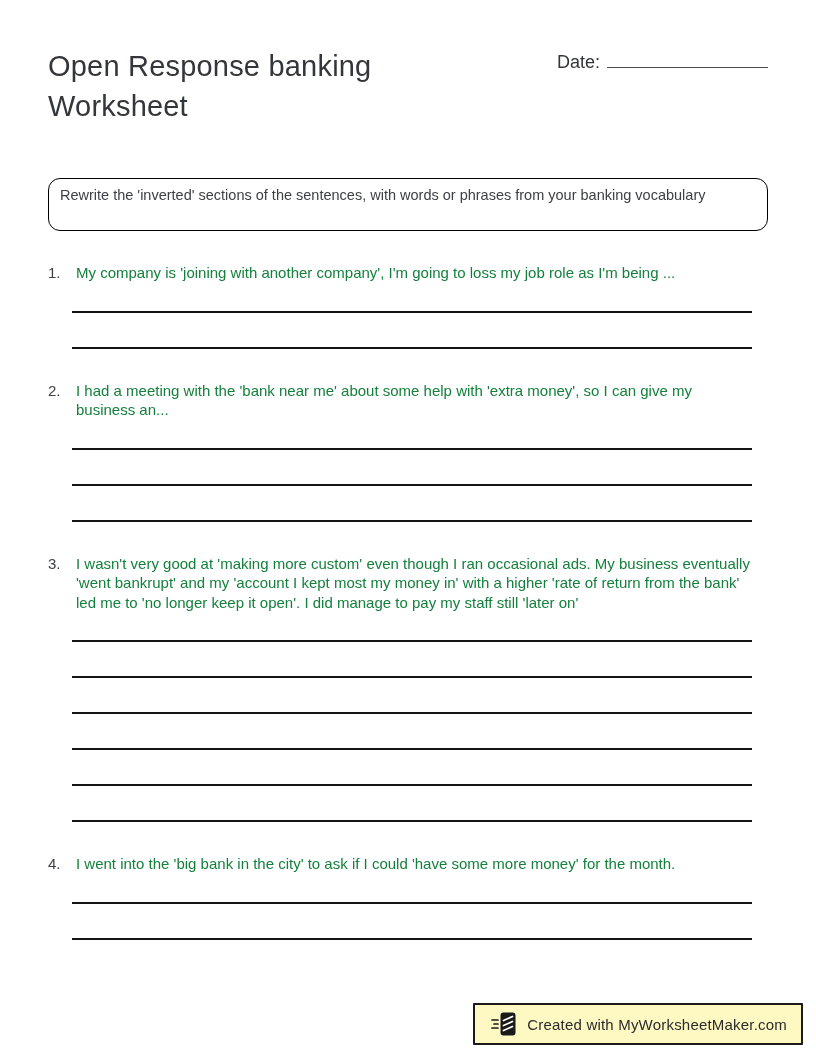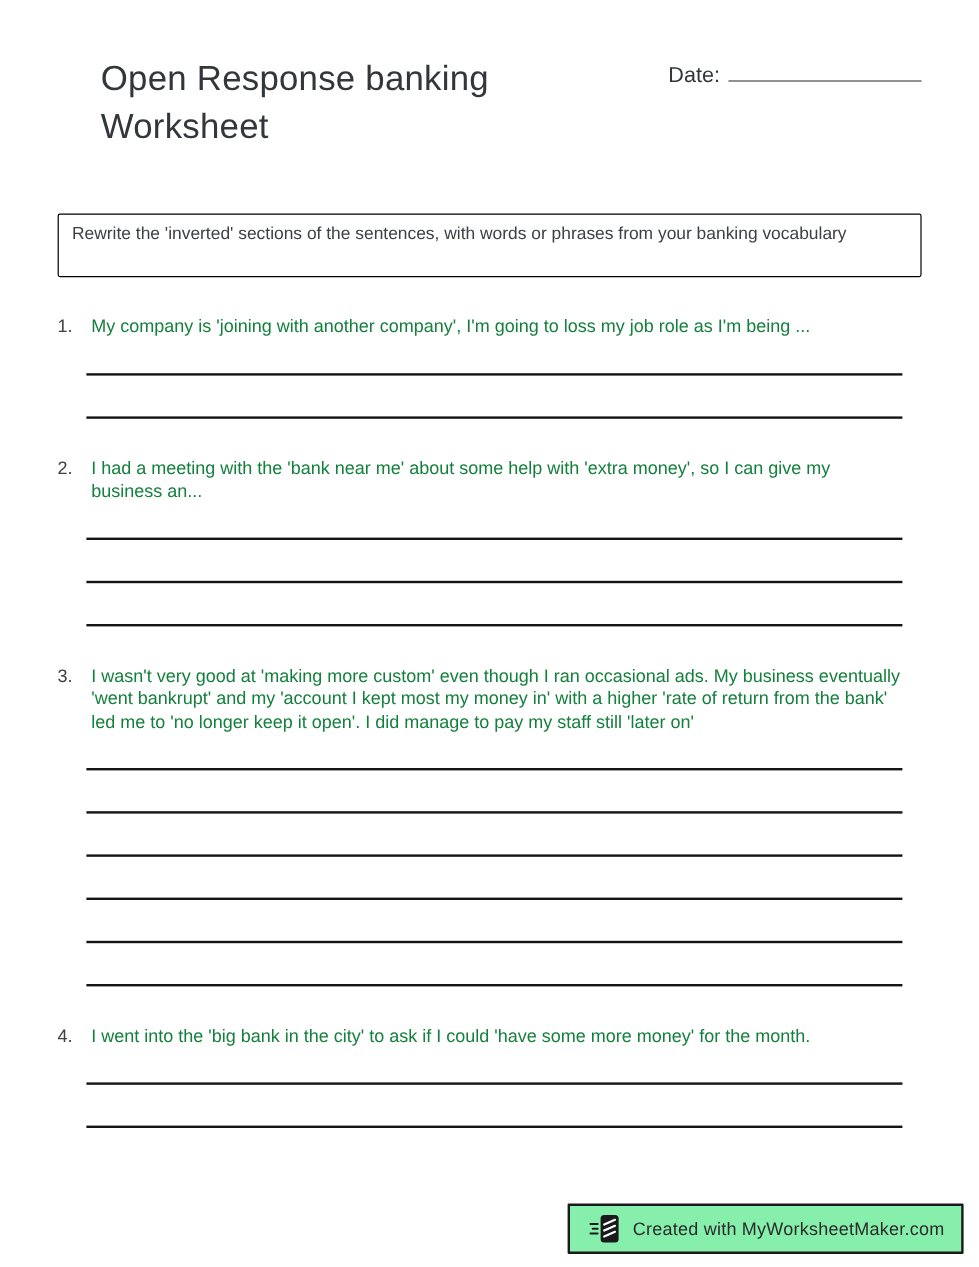--- a/index.html
+++ b/index.html
@@ -13,21 +13,20 @@
     width: 816px;
     height: 1056px;
     background: #ffffff;
     padding: 46px 48px 0 48px;
     overflow: hidden;
   }
   .header {
     display: flex;
     justify-content: space-between;
     align-items: flex-start;
-    margin-left: 36px;
   }
   .title {
     font-size: 29px;
     font-weight: 400;
     line-height: 40px;
     color: #33373b;
     max-width: 430px;
     letter-spacing: 0.2px;
   }
   .date {
@@ -46,21 +45,21 @@
     width: 161px;
     border-bottom: 1.5px solid #4a4a4a;
     height: 16px;
     margin-left: 7px;
   }
   .instructions {
     margin-top: 52px;
     width: 720px;
     min-height: 53px;
     border: 1.5px solid #000000;
-    border-radius: 2px;
+    border-radius: 12px;
     padding: 7px 11px;
   }
   .instructions p {
     font-size: 14.5px;
     line-height: 19px;
     color: #3d4045;
   }
   .questions {
     margin-top: 32px;
   }
@@ -98,21 +97,21 @@
     position: absolute;
     right: 13px;
     bottom: 11px;
     height: 42px;
     border: 2px solid #1a1a1a;
     border-radius: 1px;
     display: flex;
     align-items: center;
     padding: 0 14px 0 16px;
     gap: 9px;
-    background: #86efac;
+    background: #fef9c3;
   }
   .footer-credit .credit-text {
     font-size: 15px;
     color: #2b2b2b;
     letter-spacing: 0.2px;
   }
   .logo {
     display: inline-flex;
     align-items: center;
   }

